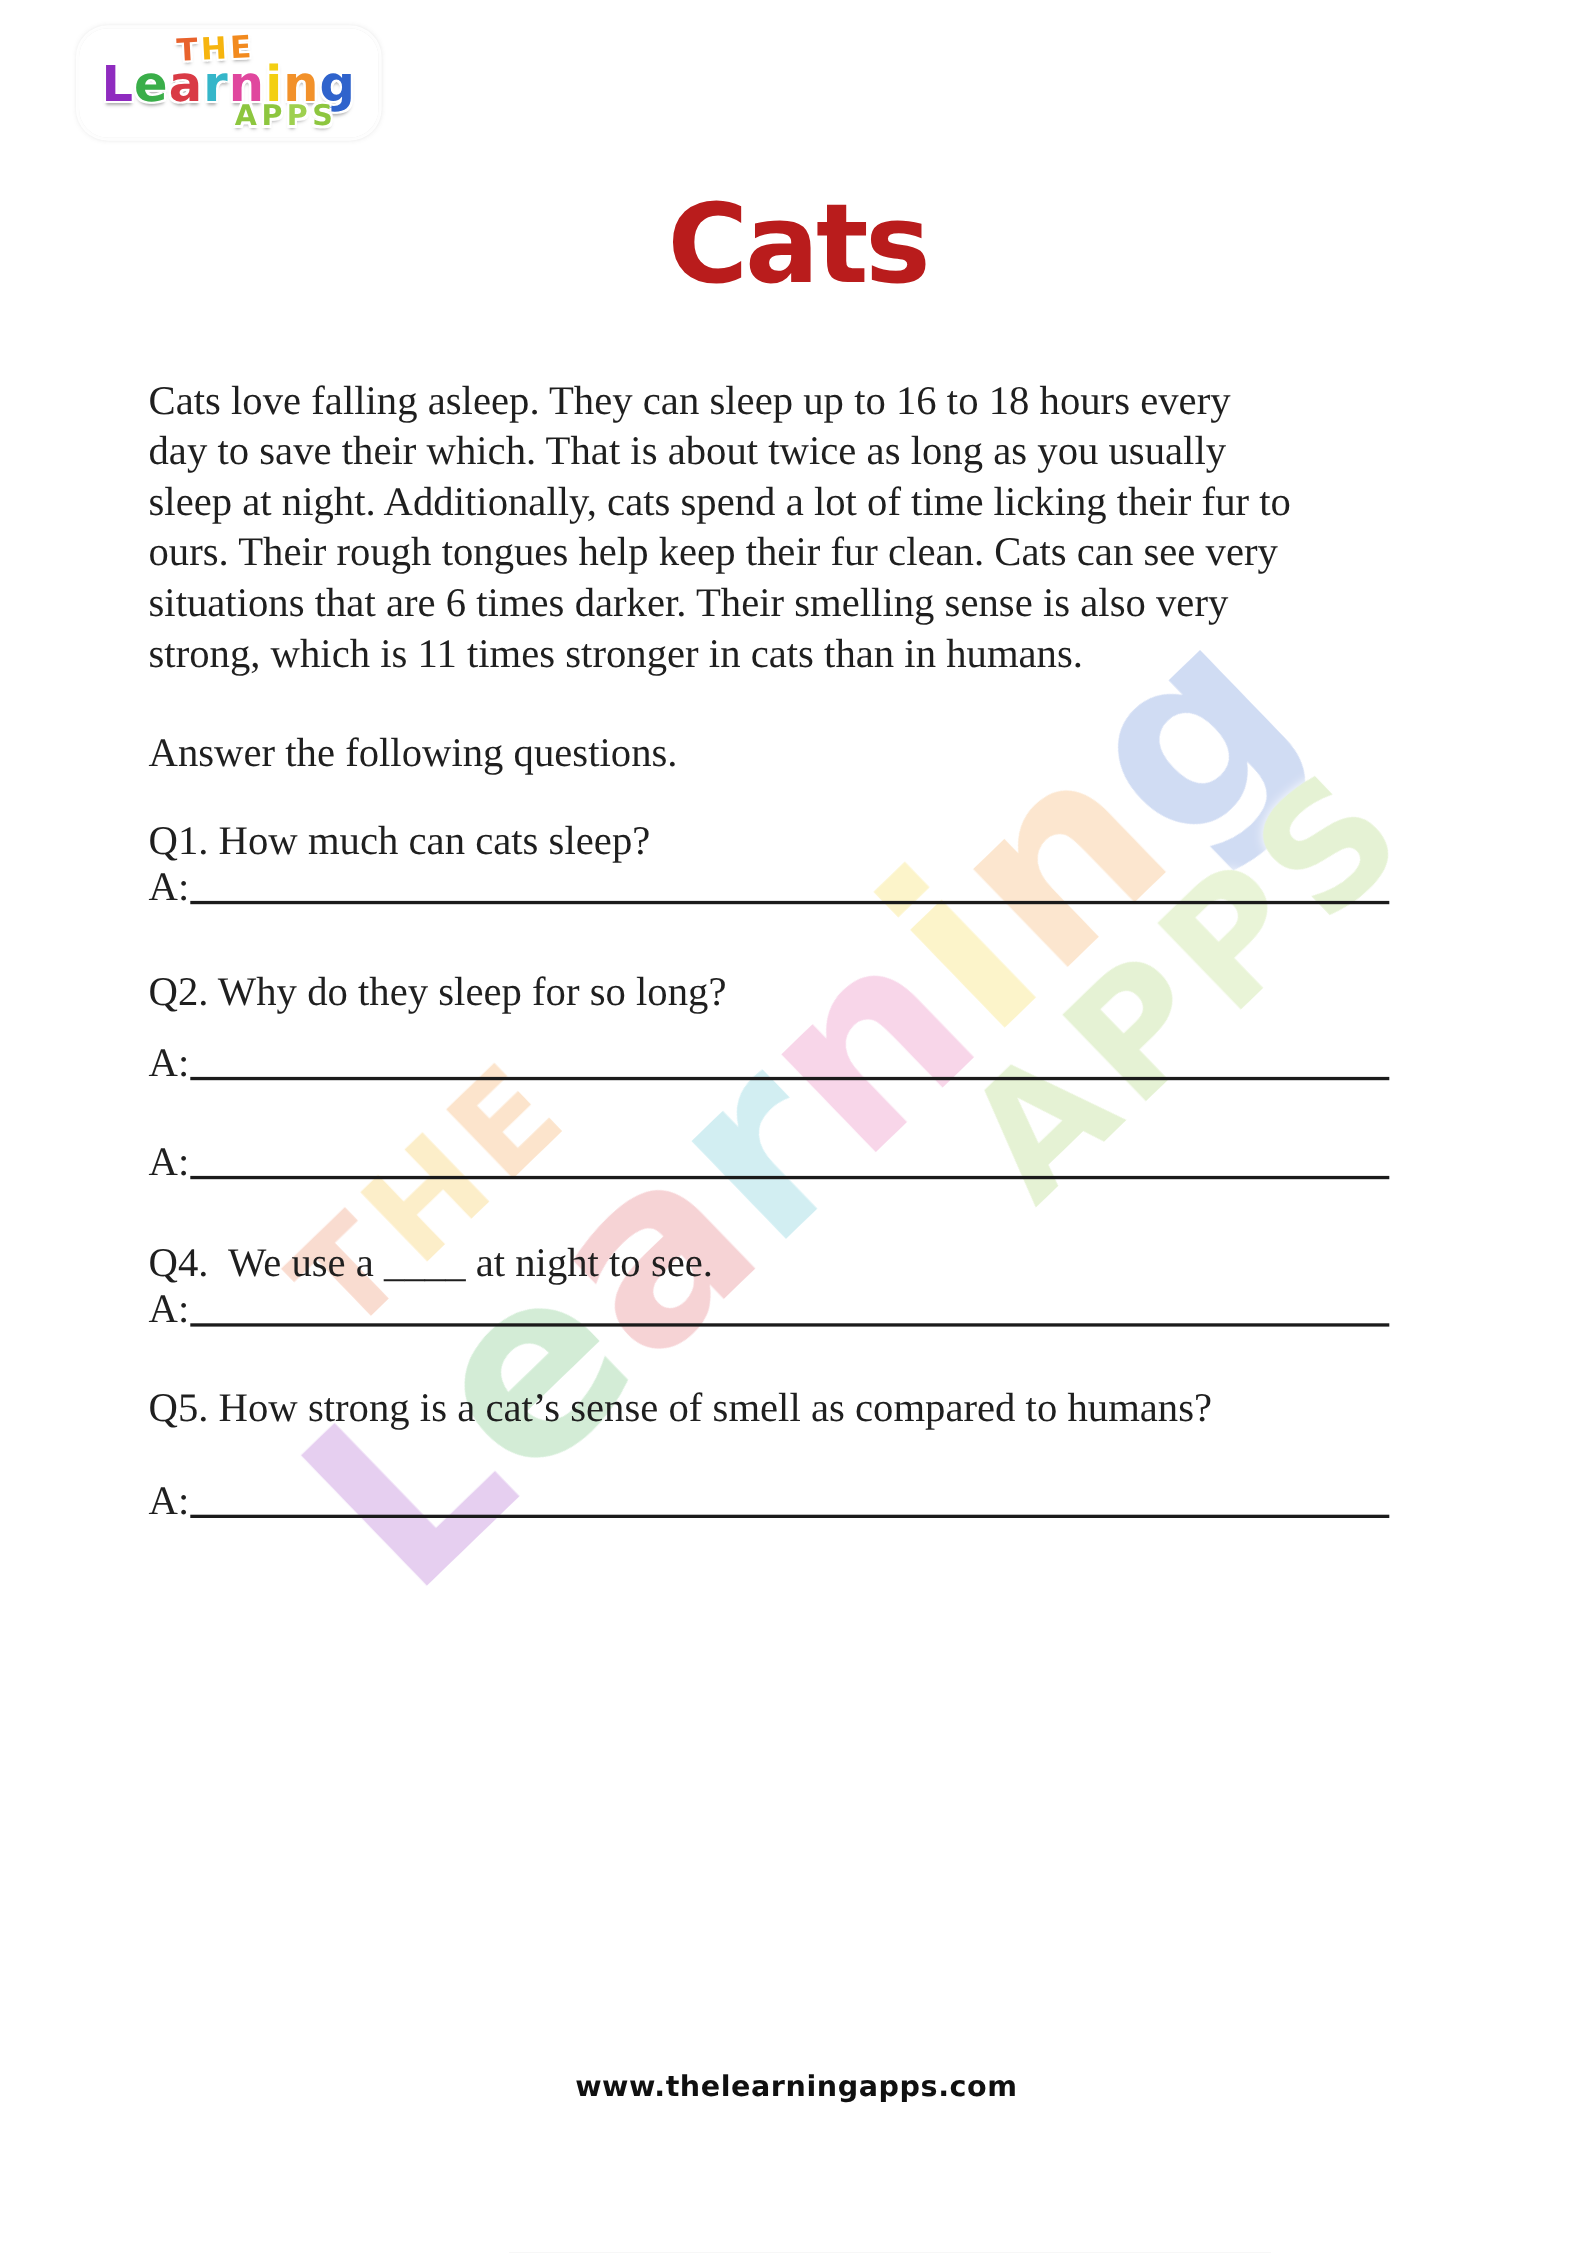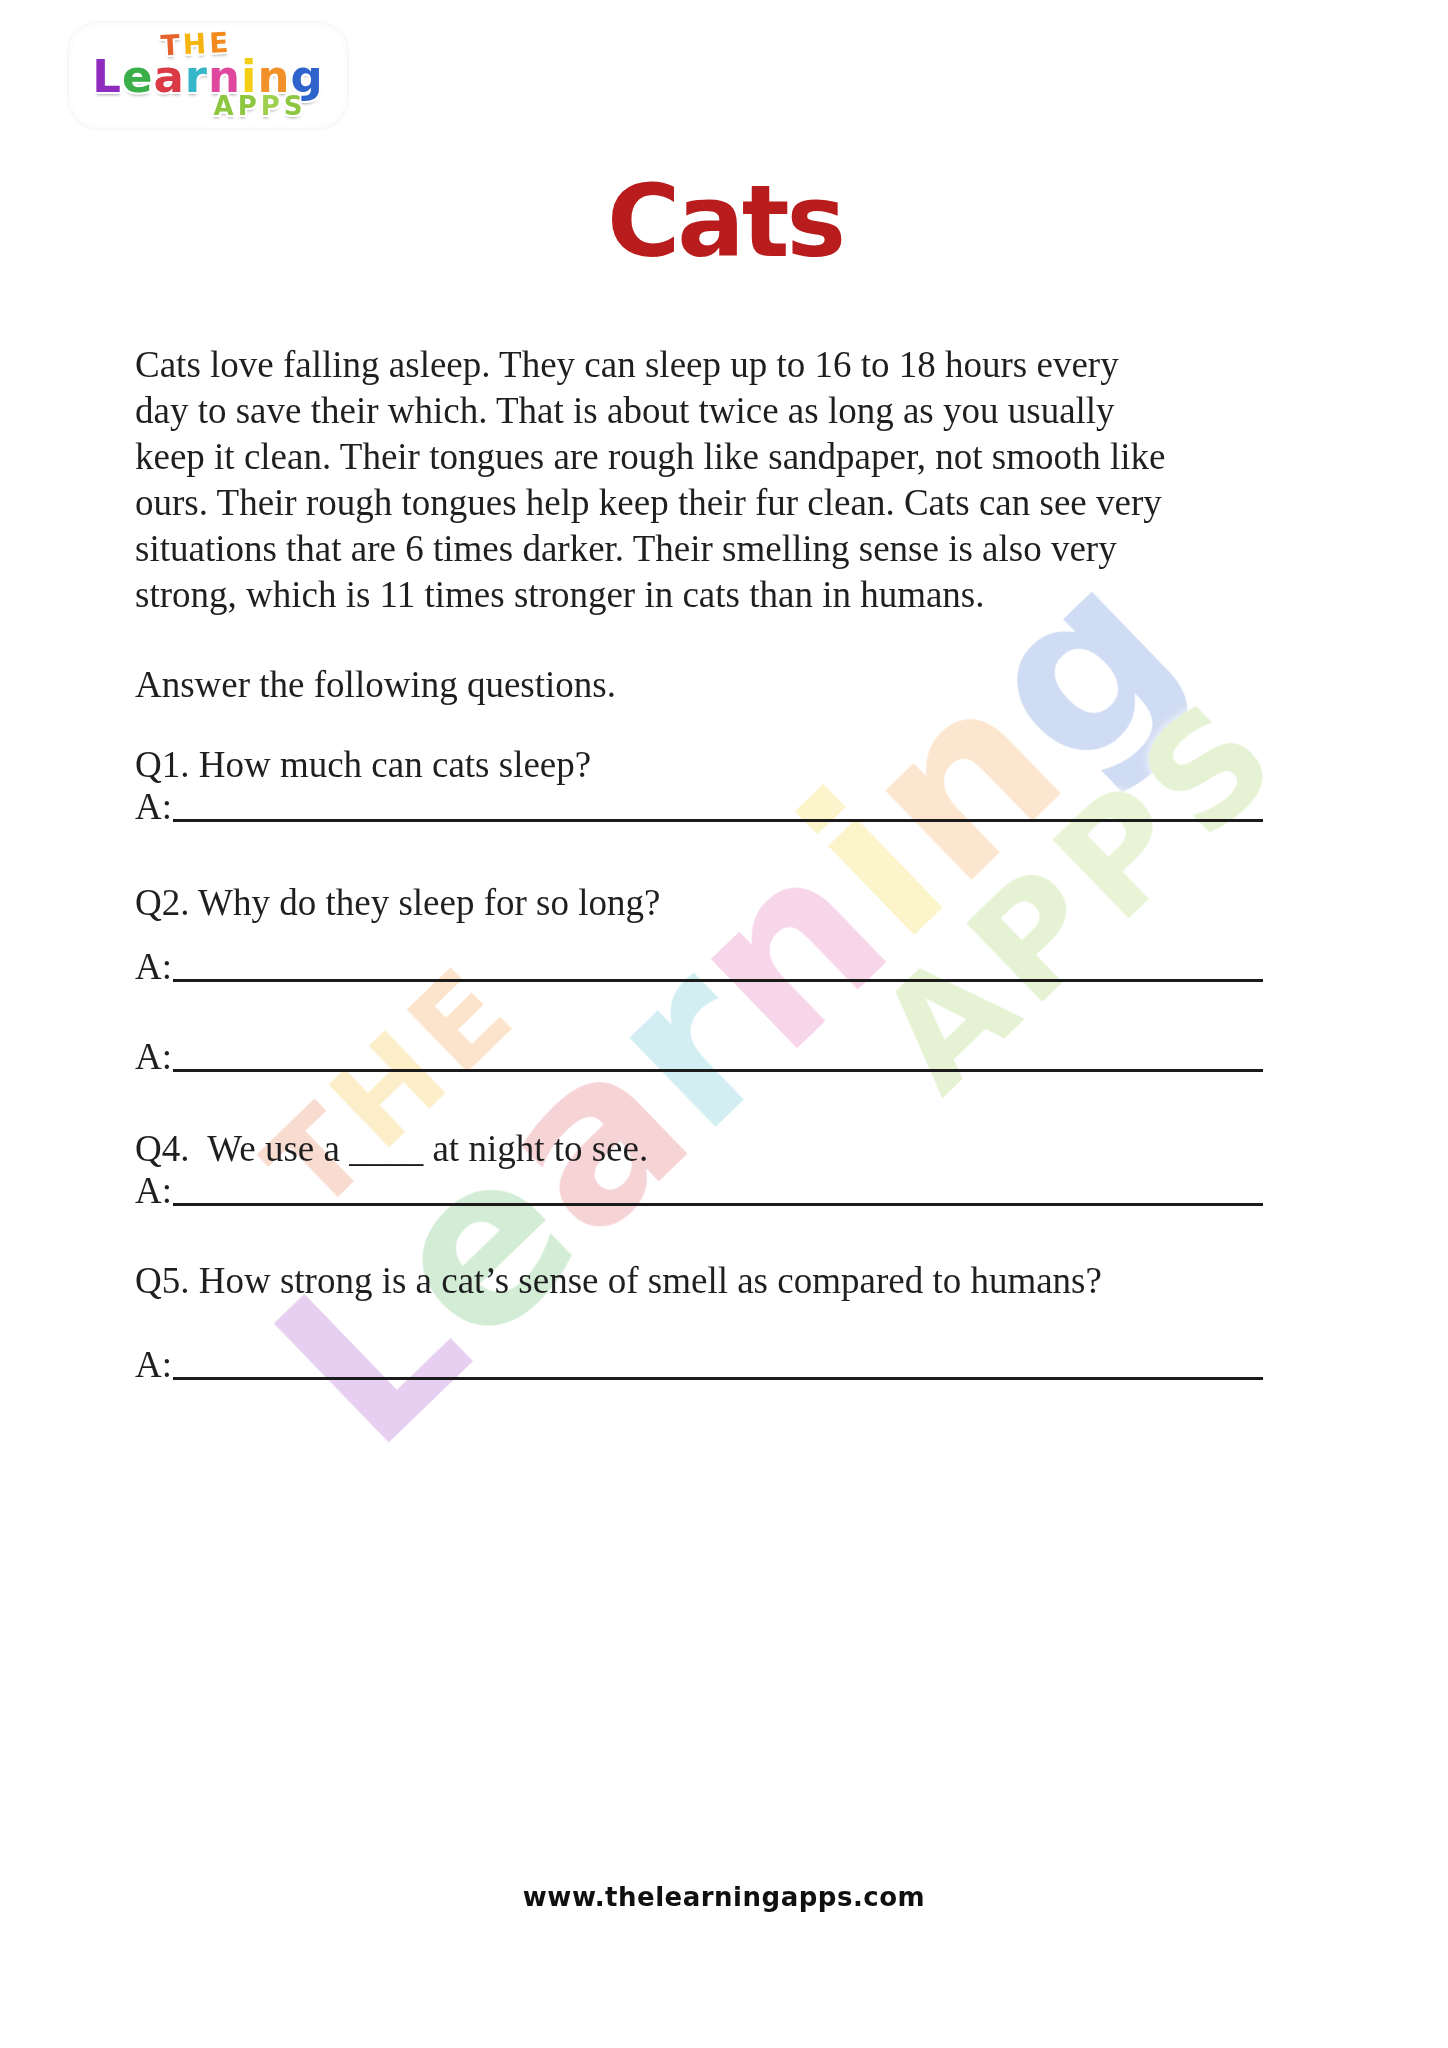--- a/index.html
+++ b/index.html
@@ -108,21 +108,21 @@
     <div class="wordline logo-apps"><span style="color: rgb(141, 198, 63);">A</span><span style="color: rgb(141, 198, 63);">P</span><span style="color: rgb(158, 208, 79);">P</span><span style="color: rgb(141, 198, 63);">S</span></div>
   </div>
 
   <div class="content">
 
     <h1 class="title">Cats</h1>
 
     <div class="passage">
       <div class="passage-line">Cats love falling asleep. They can sleep up to 16 to 18 hours every</div>
       <div class="passage-line">day to save their which. That is about twice as long as you usually</div>
-      <div class="passage-line">keep it clean. Their tongues are rough like sandpaper, not smooth like</div>
+      <div class="passage-line">sleep at night. Additionally, cats spend a lot of time licking their fur to</div>
       <div class="passage-line">ours. Their rough tongues help keep their fur clean. Cats can see very</div>
       <div class="passage-line">situations that are 6 times darker. Their smelling sense is also very</div>
       <div class="passage-line">strong, which is 11 times stronger in cats than in humans.</div>
     </div>
 
     <p class="instruction">Answer the following questions.</p>
 
     <div class="question q1">
       <div class="q-text">Q1. How much can cats sleep?</div>
       <div class="answer-row">

